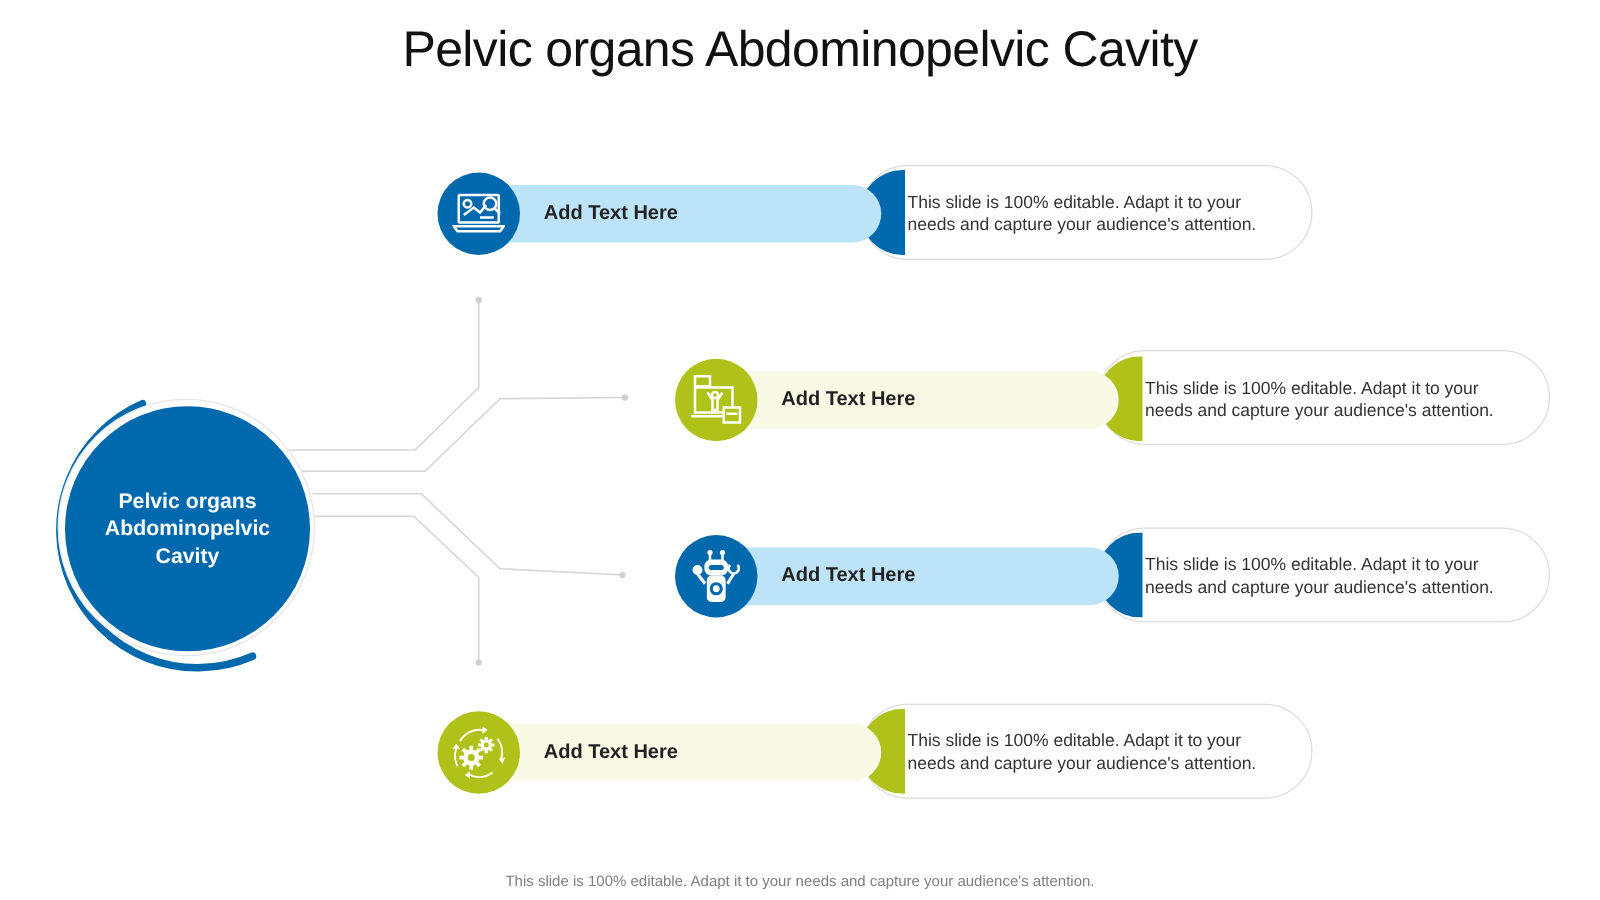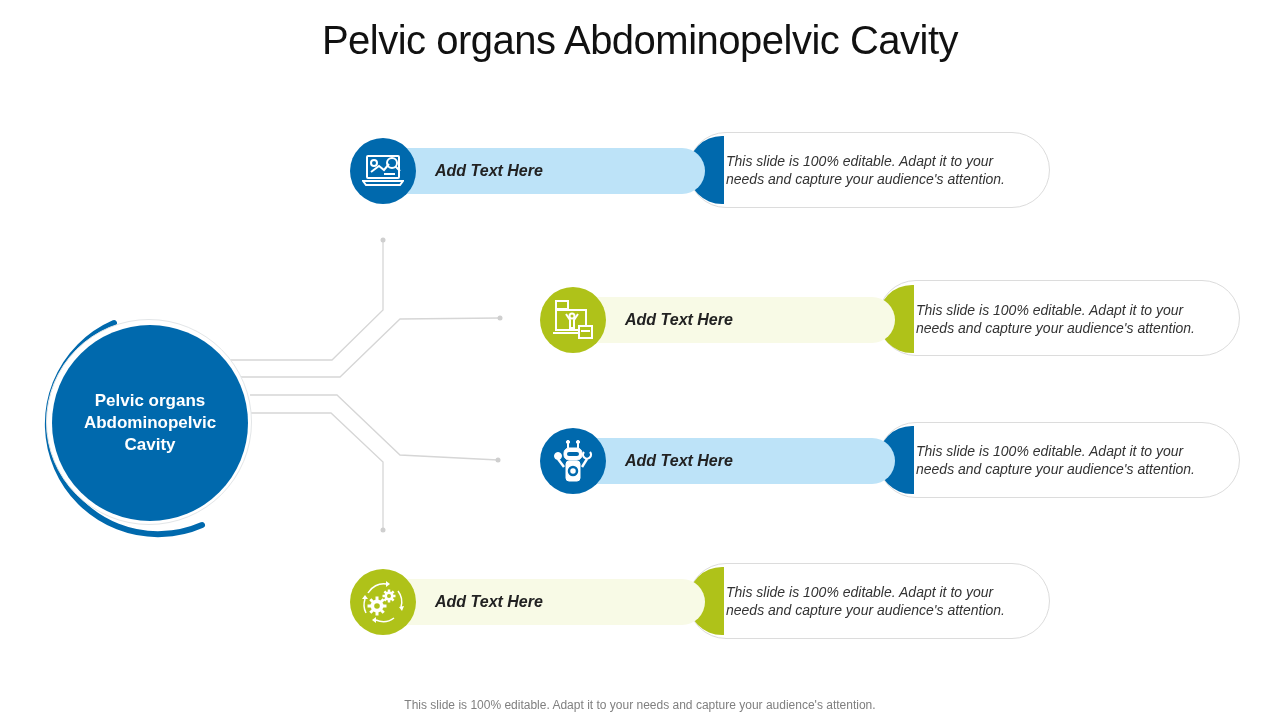--- a/index.html
+++ b/index.html
@@ -8,21 +8,21 @@
   .title { position:absolute; left:0; top:18px; width:1280px; text-align:center;
            font-size:40px; color:#111; letter-spacing:-0.5px; }
   .footer { position:absolute; left:0; top:698px; width:1280px; text-align:center;
             font-size:12px; color:#7f7f7f; }
   svg.lines { position:absolute; left:0; top:0; }
   .hub { position:absolute; left:52px; top:325px; width:196px; height:196px; border-radius:50%;
          background:#0069ad; display:flex; align-items:center; justify-content:center;
          text-align:center; color:#fff; font-weight:bold; font-size:17px; line-height:22px; }
   .hub-ring { position:absolute; left:46px; top:319px; width:206px; height:206px; border-radius:50%;
               border:1px solid #e3e6e8; box-sizing:border-box; background:#fff; }
-  .row { position:absolute; height:80px;font-style:italic; }
+  .row { position:absolute; height:80px; }
   .pill { position:absolute; top:17px; height:46px; border-radius:0 23px 23px 0; }
   .pill-label { position:absolute; top:17px; height:46px; line-height:46px; font-size:16px;
                 font-weight:bold; color:#222; }
   .icon-circle { position:absolute; top:7px; width:66px; height:66px; border-radius:50%;
                  display:flex; align-items:center; justify-content:center; }
   .desc-box { position:absolute; top:0; height:76px; border:1px solid #dcdcdc; border-radius:38px;
               background:#fff; box-sizing:border-box; }
   .desc-text { position:absolute; font-size:14px; line-height:18px; color:#333; }
   .half { position:absolute; }
 </style>

